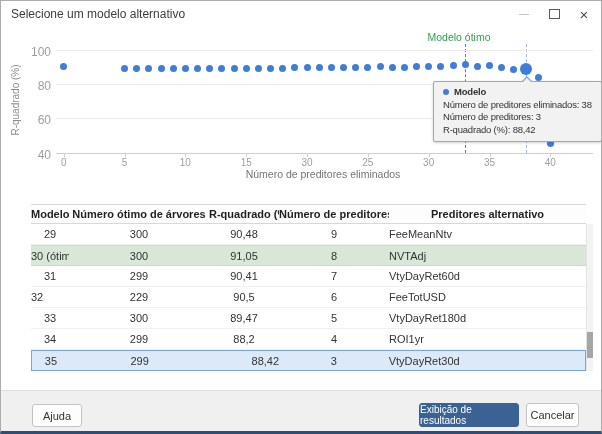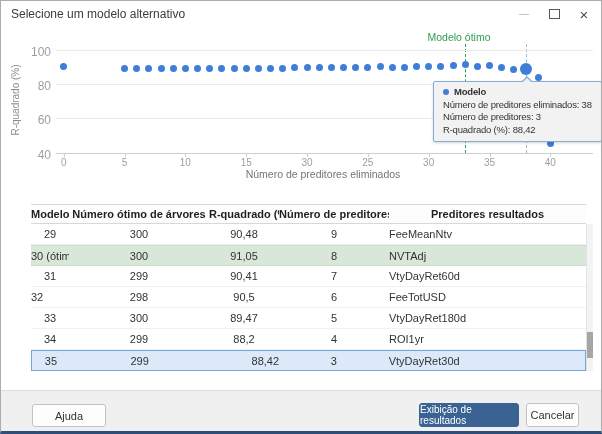--- a/index.html
+++ b/index.html
@@ -46,21 +46,21 @@
   .trow.optimal{background:#d8e7d8;border-top:1px solid #c9dcc9;border-bottom:1px solid #c9dcc9;}
   .trow.selected{background:#dce9f8;border:1px solid #76a6de;}
   .cell{overflow:hidden;white-space:nowrap;}
   .scrollbar{position:absolute;right:0;top:20px;width:7px;height:147px;background:#f3f3f3;
              border-left:1px solid #e3e3e3;box-sizing:border-box;}
   .scrollthumb{position:absolute;left:0;right:0;top:108px;height:26px;background:#a6a6a6;}
   
   .footer{position:absolute;left:0;right:0;top:389px;height:42px;background:#f0f0f0;border-top:1px solid #dcdcdc;}
   .btn{position:absolute;box-sizing:border-box;border:1px solid #c3c3c3;background:#fdfdfd;border-radius:3px;
        font-size:11px;color:#333;display:flex;align-items:center;justify-content:center;cursor:default;}
-  #help{left:31px;top:13px;width:74px;height:23px;}
+  #help{left:31px;top:13px;width:50px;height:23px;}
   #primary{left:418px;top:12px;width:100px;height:24px;background:#3a6292;border-color:#3a6292;color:#fff;font-size:10px;}
   #cancel{left:525px;top:12px;width:53px;height:24px;}
 </style>
 </head>
 <body>
 
 <div class="dialog">
 
   <div class="titlebar">
     <span class="title">Selecione um modelo alternativo</span>
@@ -152,21 +152,21 @@
       <div class="dot" style="left: 533.674px; top: 47.4453px; background: rgb(62, 126, 216);"></div>
       <div class="dot" style="left: 545.84px; top: 112.748px; background: rgb(62, 126, 216);"></div>
     </div>
 
   <div class="table">
     <div class="thead" id="thead">
         <div class="cell" style="width: 38px; text-align: center;">Modelo</div>
         <div class="cell" style="width: 140px; text-align: center;">Número ótimo de árvores</div>
         <div class="cell" style="width: 70px; text-align: center;">R-quadrado (%)</div>
         <div class="cell" style="width: 110px; text-align: center;">Número de preditores</div>
-        <div class="cell" style="width: 197px; text-align: center;">Preditores resultados</div>
+        <div class="cell" style="width: 197px; text-align: center;">Preditores alternativo</div>
       </div>
     <div id="tbody">
         <div class="trow">
           <div class="cell" style="width: 38px; text-align: center;">29</div>
           <div class="cell" style="width: 140px; text-align: center;">300</div>
           <div class="cell" style="width: 70px; text-align: center;">90,48</div>
           <div class="cell" style="width: 110px; text-align: center;">9</div>
           <div class="cell" style="width: 197px; text-align: left;">FeeMeanNtv</div>
         </div>
         <div class="trow optimal">
@@ -178,21 +178,21 @@
         </div>
         <div class="trow">
           <div class="cell" style="width: 38px; text-align: center;">31</div>
           <div class="cell" style="width: 140px; text-align: center;">299</div>
           <div class="cell" style="width: 70px; text-align: center;">90,41</div>
           <div class="cell" style="width: 110px; text-align: center;">7</div>
           <div class="cell" style="width: 197px; text-align: left;">VtyDayRet60d</div>
         </div>
         <div class="trow">
           <div class="cell" style="width: 38px; text-align: left;">32</div>
-          <div class="cell" style="width: 140px; text-align: center;">298</div>
+          <div class="cell" style="width: 140px; text-align: center;">229</div>
           <div class="cell" style="width: 70px; text-align: center;">90,5</div>
           <div class="cell" style="width: 110px; text-align: center;">6</div>
           <div class="cell" style="width: 197px; text-align: left;">FeeTotUSD</div>
         </div>
         <div class="trow">
           <div class="cell" style="width: 38px; text-align: center;">33</div>
           <div class="cell" style="width: 140px; text-align: center;">300</div>
           <div class="cell" style="width: 70px; text-align: center;">89,47</div>
           <div class="cell" style="width: 110px; text-align: center;">5</div>
           <div class="cell" style="width: 197px; text-align: left;">VtyDayRet180d</div>

